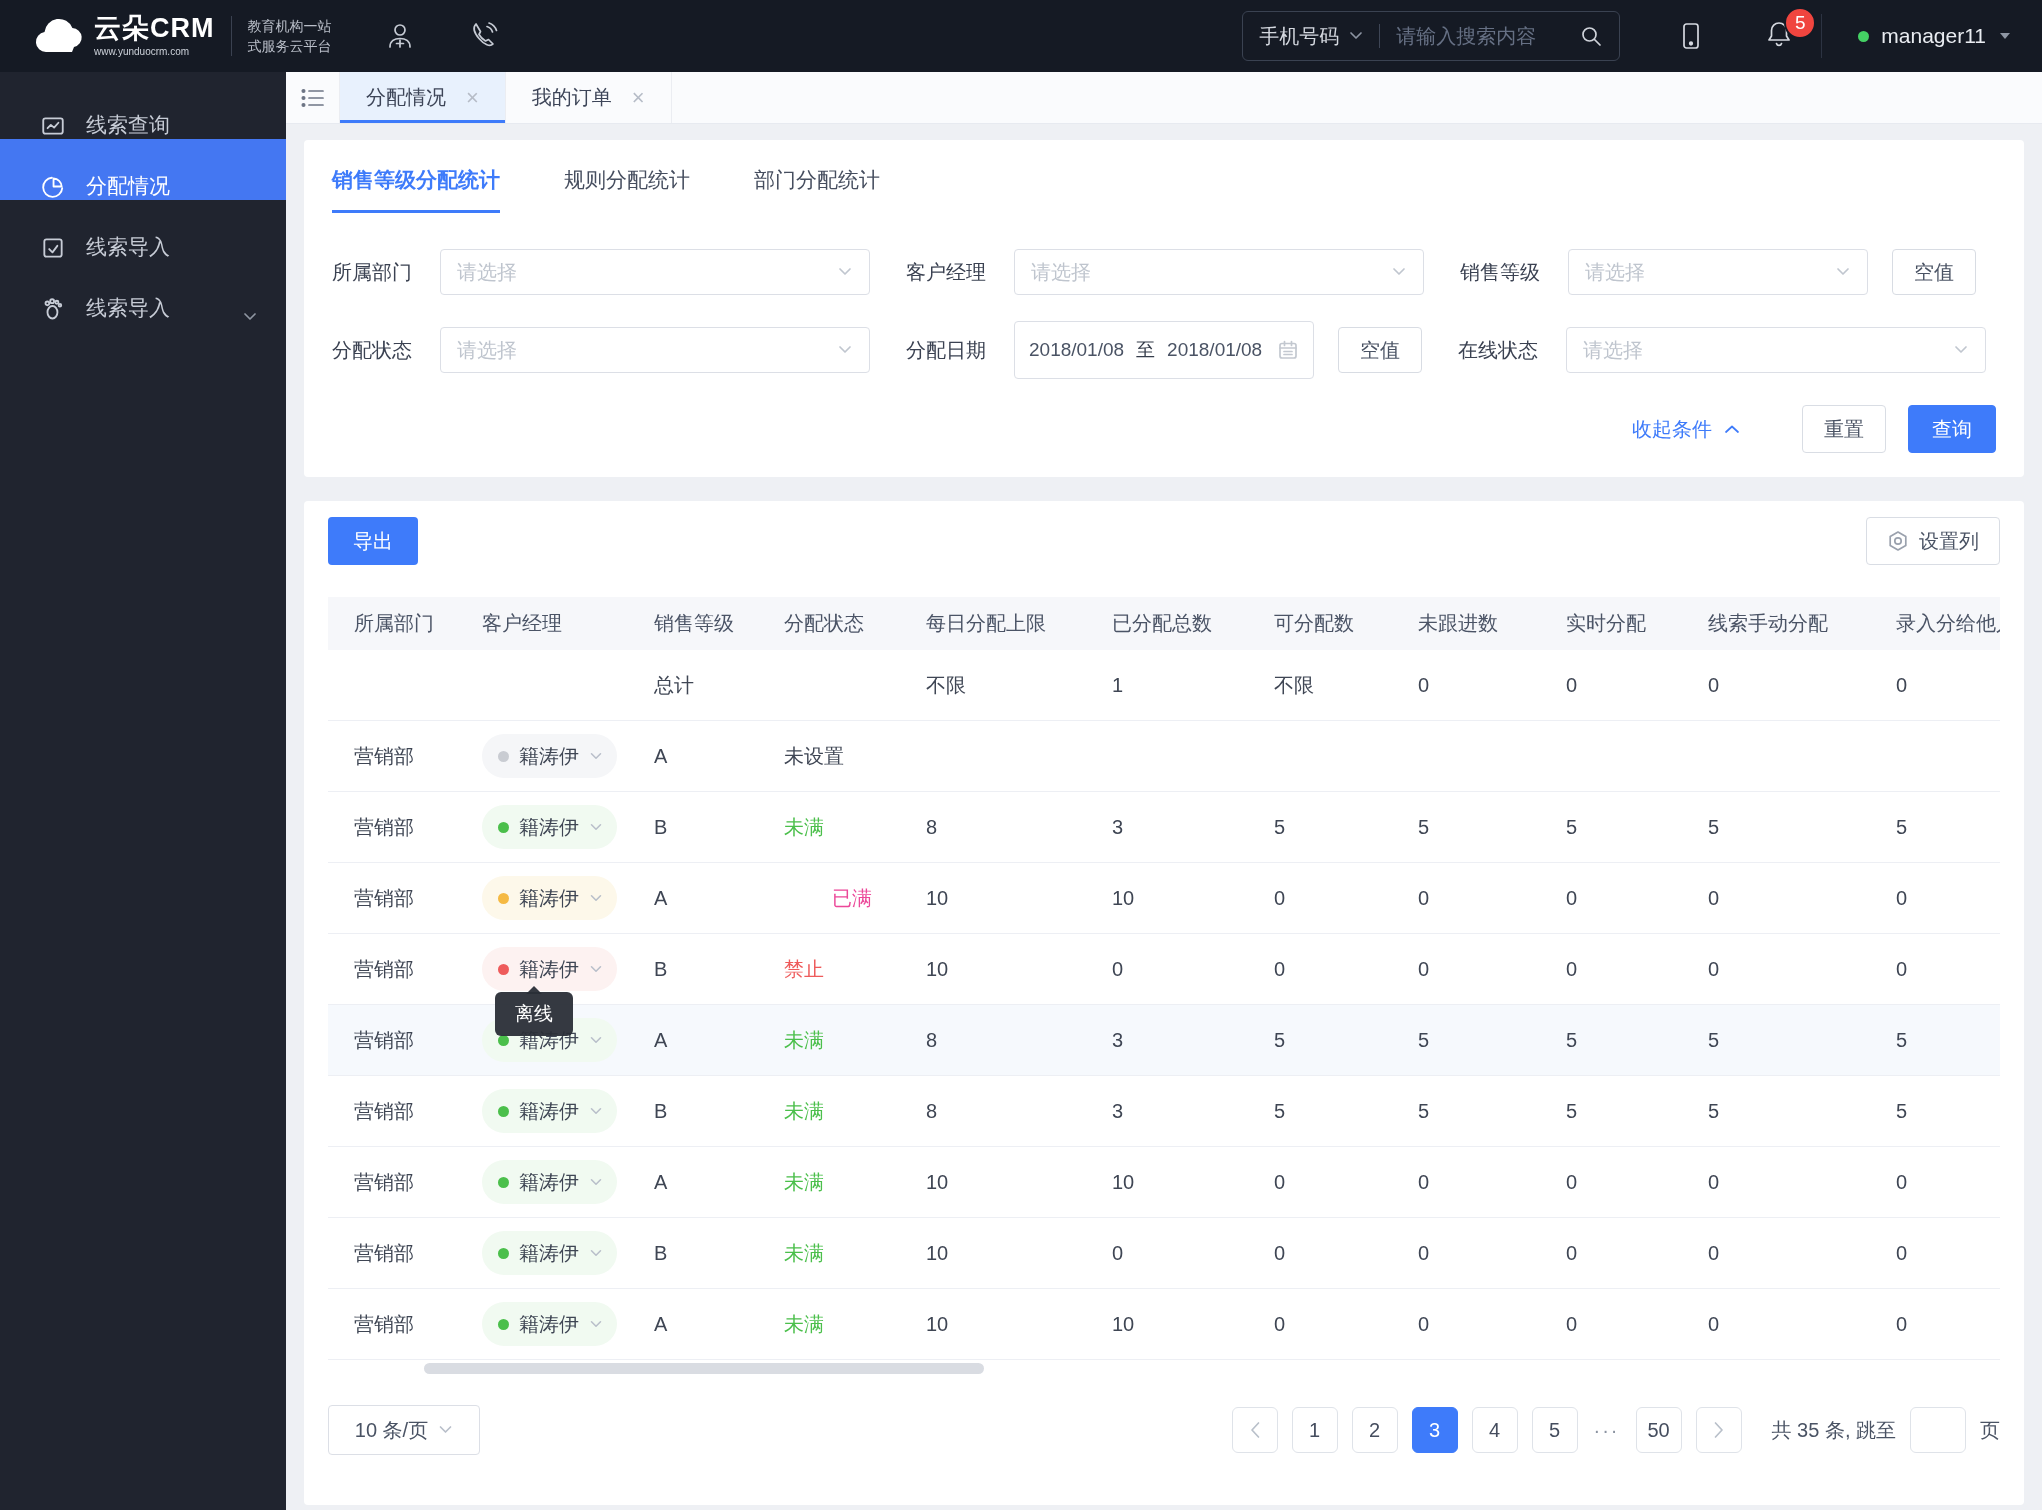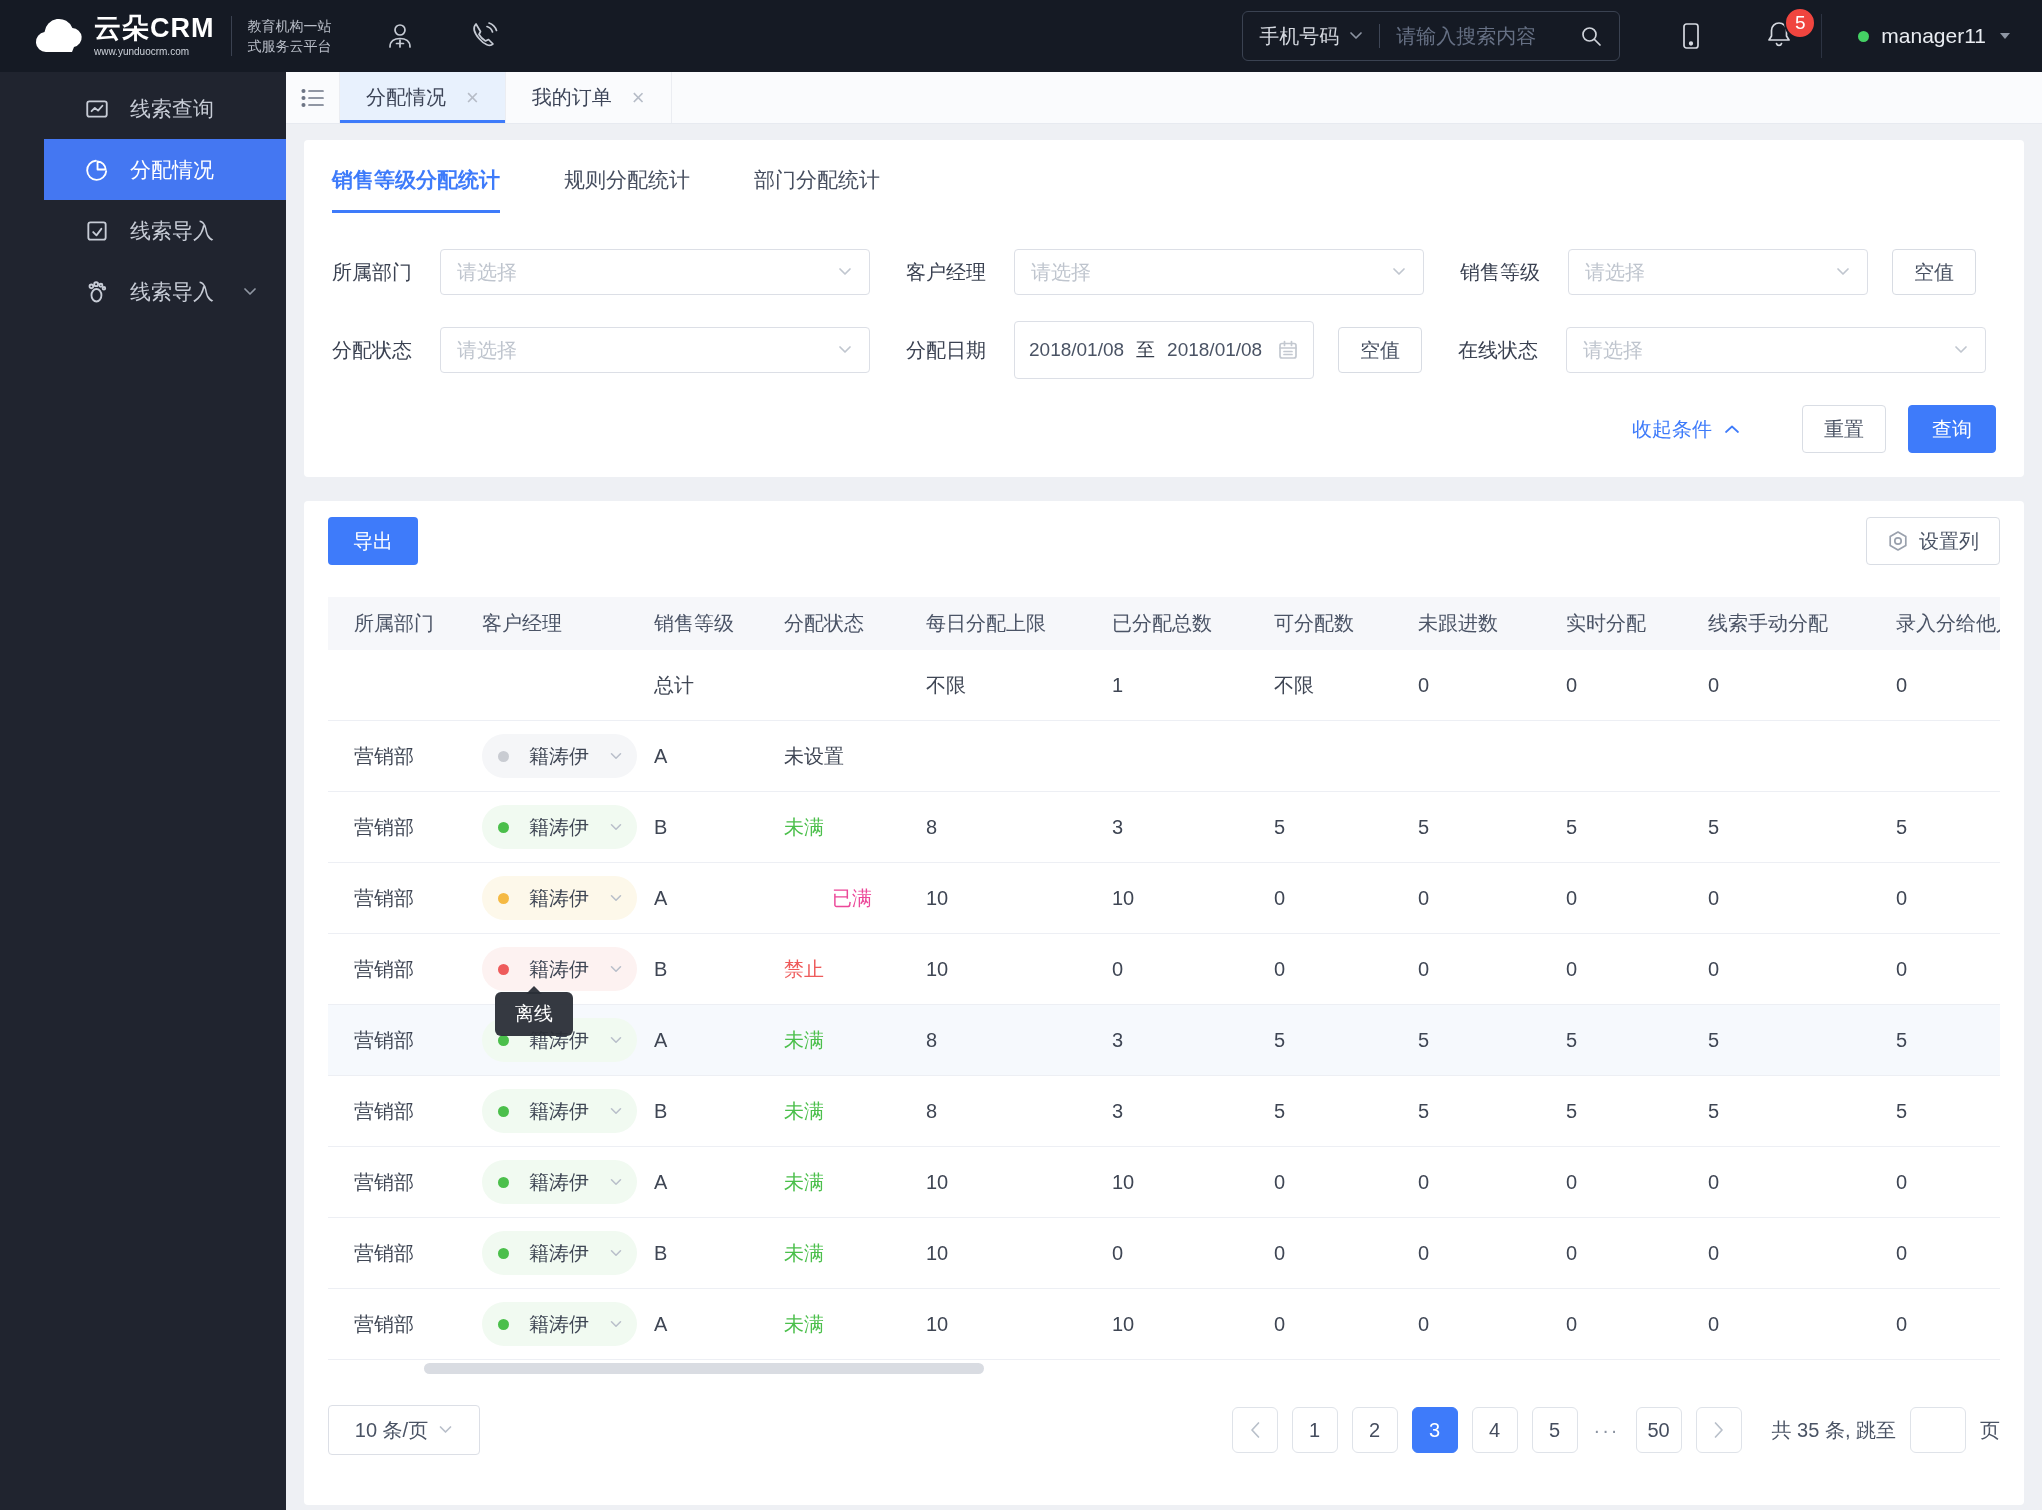--- a/index.html
+++ b/index.html
@@ -34,21 +34,21 @@
   .bellwrap{position:relative; margin-left:58px;}
   .bell-ic{width:30px; height:30px; color:#d5d9e0;}
   .badge{position:absolute; top:-12px; right:-22px; min-width:32px; height:32px; background:#f0453f; border-radius:16px; color:#fff; font-size:19px; display:flex; align-items:center; justify-content:center; border:2px solid var(--dark1);}
   .userwrap{display:flex; align-items:center; margin-left:27px; border-left:1px solid #2c3342; padding-left:36px; height:44px;}
   .udot{width:11px; height:11px; border-radius:50%; background:#44d164; margin-right:12px;}
   .uname{color:#e9ecf1; font-size:21px;}
   .u-caret{width:14px; height:10px; color:#8e96a3; margin-left:12px;}
 
   
   .sidebar{position:absolute; top:72px; left:0; bottom:0; width:286px; background:var(--dark2); padding-top:6px;}
-  .side-item{height:61px; display:flex; align-items:center; padding:0 28px 0 40px; color:#c7ccd6; font-size:21px; cursor:pointer;margin-left:44px;}
+  .side-item{height:61px; display:flex; align-items:flex-end; padding:0 28px 0 40px; color:#c7ccd6; font-size:21px; cursor:pointer;}
   .side-item .ic{width:26px; height:26px; margin-right:20px; flex:none;}
   .side-item.active{background:#4477f2; color:#fff;}
   .side-chev{width:15px; height:10px; margin-left:auto; color:#8f96a2;}
 
   
   .main{position:absolute; top:72px; left:286px; right:0; bottom:0;}
   .tabstrip{height:52px; background:#fafbfd; border-bottom:1px solid #e7eaf0; display:flex; align-items:stretch;}
   .burger{width:54px; display:flex; align-items:center; justify-content:center; color:#6d7585; border-right:1px solid #ebedf2; cursor:pointer;}
   .burger svg{width:24px; height:20px;}
   .tab{display:flex; align-items:center; gap:20px; padding:0 26px; font-size:20px; color:#3d4558; border-right:1px solid #ebedf2; cursor:pointer; position:relative;}
@@ -88,21 +88,21 @@
   .btn-cols{background:#fff; border:1px solid #d9dde4; color:#4a5364; height:48px; padding:0 20px; display:flex; align-items:center; gap:10px;}
   .btn-cols svg{width:22px; height:22px; color:#9aa1ad;}
   .table-wrap{margin-top:32px; width:1672px; overflow:hidden;}
   .thead,.trow{display:grid; grid-template-columns:150px 172px 130px 142px 186px 162px 144px 148px 142px 188px 156px; width:1720px;}
   .thead{background:#f6f7fa; height:53px;}
   .thead .cell{font-size:20px; color:#4b5466; font-weight:500;}
   .cell{display:flex; align-items:center; padding-left:4px; font-size:20px; color:#3f4654; position:relative;}
   .cell:first-child{padding-left:26px;}
   .trow{height:71px; border-bottom:1px solid #edeff4;}
   .trow.hl{background:#f6f9fd;}
-  .pill{display:inline-flex; align-items:center; gap:20px; height:44px; padding:0 14px 0 16px; border-radius:24px; cursor:pointer;}
+  .pill{display:inline-flex; align-items:center; gap:10px; height:44px; padding:0 14px 0 16px; border-radius:24px; cursor:pointer;}
   .pill .name{font-size:20px; color:#3f4654;}
   .pill svg{width:14px; height:9px; color:#b9bfca;}
   .dot{width:11px; height:11px; border-radius:50%;}
   .pill-gray{background:#f5f6f8;} .dot-gray{background:#c9ccd2;}
   .pill-green{background:#f1faf1;} .dot-green{background:var(--green);}
   .pill-orange{background:#fdf8ea;} .dot-orange{background:var(--orange);}
   .pill-red{background:#fdf2f1;} .dot-red{background:var(--red);}
   .st-green{color:var(--green);} .st-red{color:var(--red);} .st-gray{color:#ec4899;margin-left:48px;} .st-default{color:#3f4654;}
   .tooltip{position:absolute; top:58px; left:17px; background:rgba(42,46,55,.95); color:#fff; font-size:19px; padding:9px 20px; border-radius:6px; z-index:6; white-space:nowrap;}
   .tooltip:before{content:""; position:absolute; top:-14px; left:50%; margin-left:-8px; border:8px solid transparent; border-bottom-color:rgba(42,46,55,.95);}

